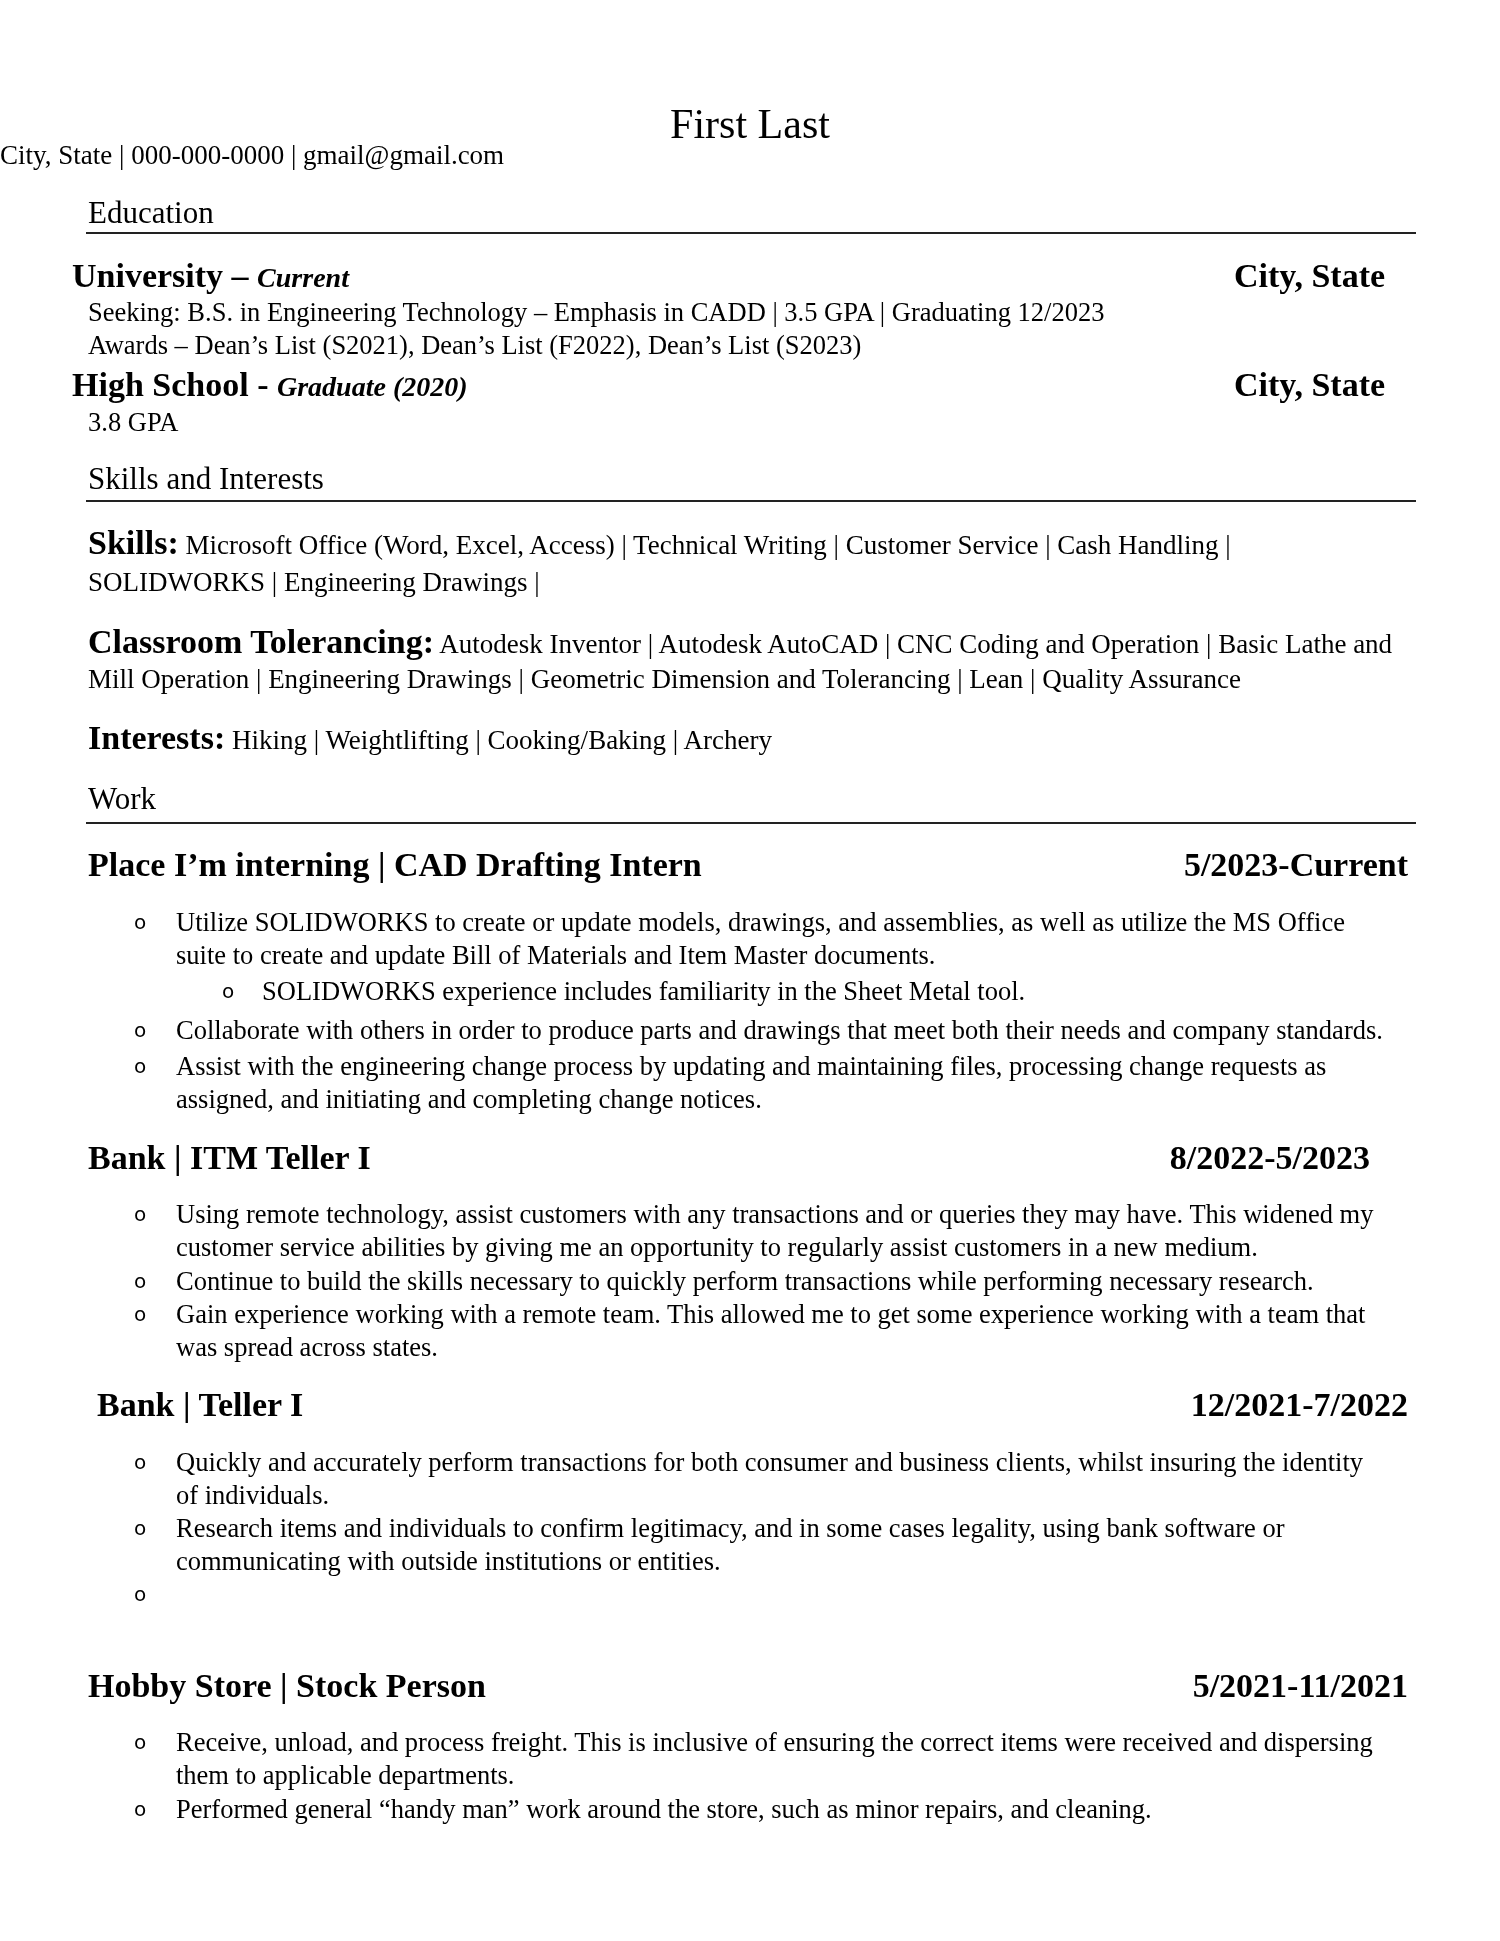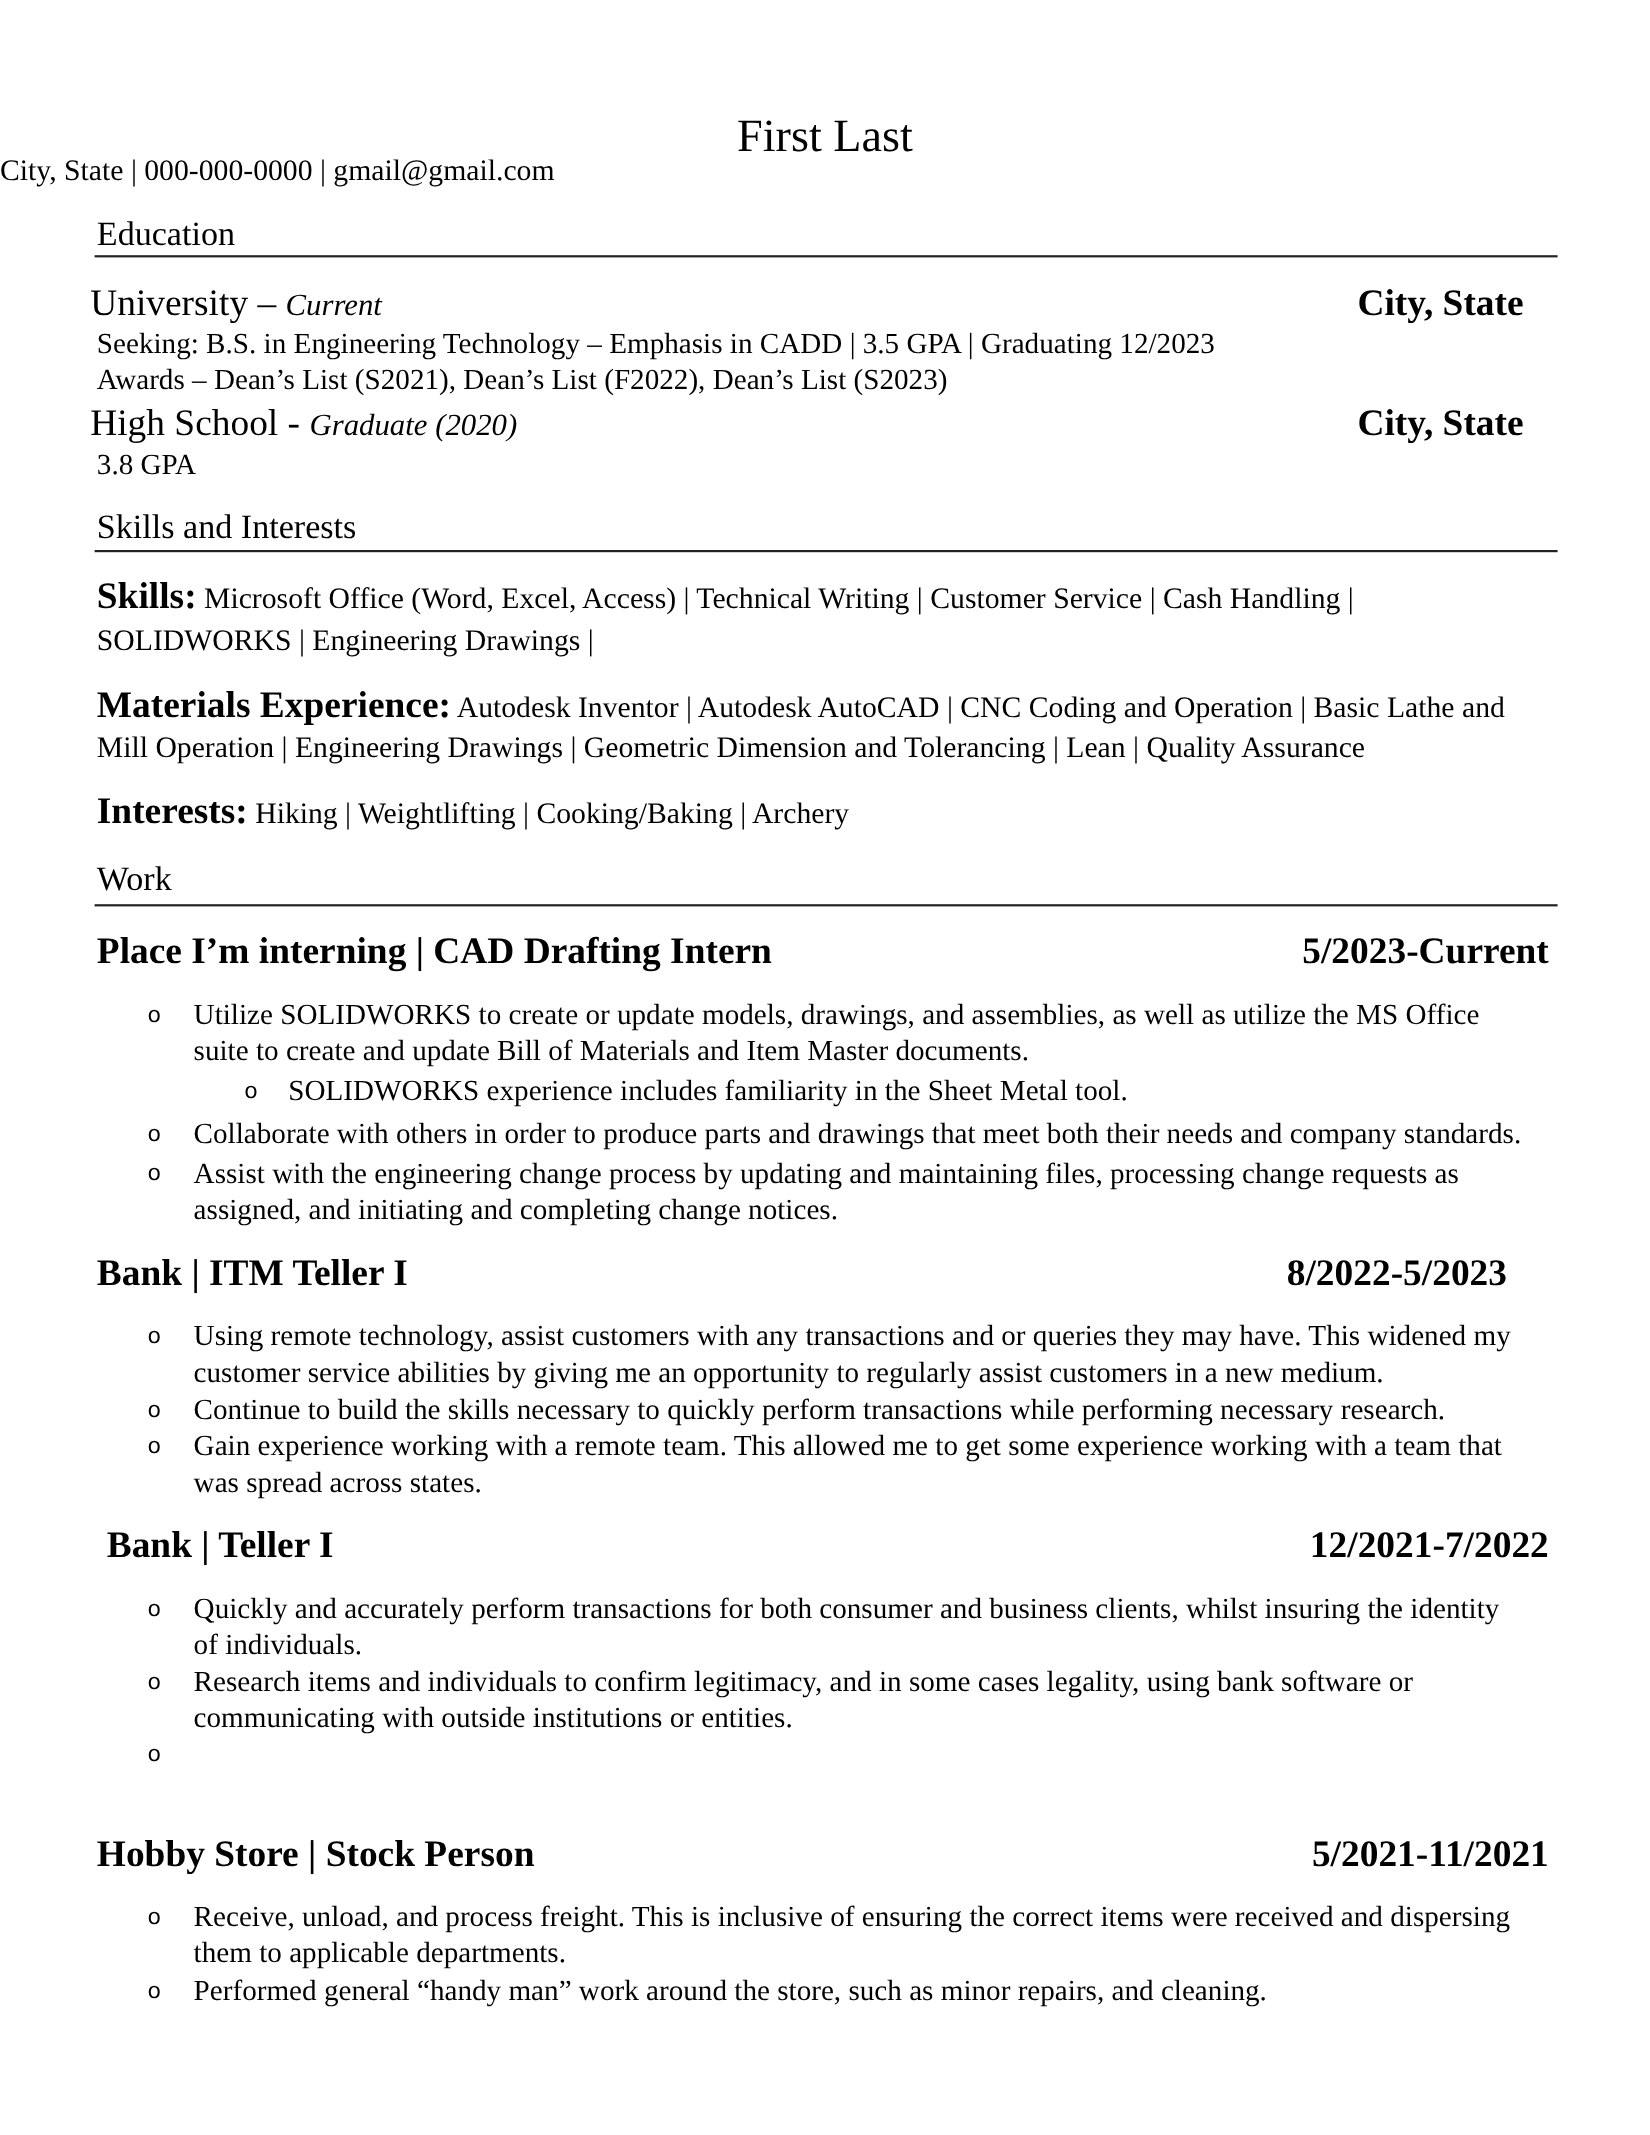--- a/index.html
+++ b/index.html
@@ -3,21 +3,21 @@
 <meta charset="utf-8">
 <style>
   html, body { margin: 0; padding: 0; background: #ffffff; }
   body { width: 1500px; height: 1941px; position: relative; overflow: hidden;
          font-family: "Liberation Serif", "DejaVu Serif", serif; color: #000; }
   .abs { position: absolute; white-space: nowrap; }
   .name { left: 0; width: 1500px; text-align: center; top: 88px; font-size: 42px; line-height: 50px; margin-top: 11px; }
   .contact { left: 0; width: 1500px; top: 139px; font-size: 27px; line-height: 32px; }
   .section-title { left: 88px; font-size: 31px; line-height: 36px; }
   .rule { position: absolute; left: 86px; width: 1330px; height: 0; border-top: 2px solid #222; }
-  .edu-head { left: 82px; font-size: 34px; line-height: 40px; font-weight: normal; }
+  .edu-head { left: 72px; font-size: 34px; line-height: 40px; font-weight: bold; }
   .edu-head .sub { font-style: italic; font-size: 28px; }
   .loc { font-size: 34px; line-height: 40px; font-weight: bold; }
   .text { left: 88px; font-size: 26.5px; line-height: 32px; }
   .skill-line { left: 88px; font-size: 27px; line-height: 36px; }
   .skill-line .lbl { font-weight: bold; font-size: 34px; }
   .job-head { font-size: 34px; line-height: 40px; font-weight: bold; }
   .job-head .role { }
   .job-date { font-size: 34px; line-height: 40px; font-weight: bold; text-align: right; }
   .bullet { position: absolute; font-size: 26.5px; line-height: 33px; }
   .bullet .mark { position: absolute; left: 0; top: 0; font-family: "DejaVu Sans", sans-serif; font-size: 20px; }
@@ -47,21 +47,21 @@
 
 <div class="abs section-title" style="top:461px">Skills and Interests</div>
 <div class="rule" style="top:500px"></div>
 
 <div class="abs skill-line" style="top:525px">
   <span class="lbl">Skills:</span><span> Microsoft Office (Word, Excel, Access) | Technical Writing | Customer Service | Cash Handling |</span>
 </div>
 <div class="abs skill-line" style="top:564px">SOLIDWORKS | Engineering Drawings |</div>
 
 <div class="abs skill-line" style="top:624px">
-  <span class="lbl">Materials Experience:</span><span> Autodesk Inventor | Autodesk AutoCAD | CNC Coding and Operation | Basic Lathe and</span>
+  <span class="lbl">Classroom Tolerancing:</span><span> Autodesk Inventor | Autodesk AutoCAD | CNC Coding and Operation | Basic Lathe and</span>
 </div>
 <div class="abs skill-line" style="top:661px">Mill Operation | Engineering Drawings | Geometric Dimension and Tolerancing | Lean | Quality Assurance</div>
 
 <div class="abs skill-line" style="top:720px">
   <span class="lbl">Interests:</span><span> Hiking | Weightlifting | Cooking/Baking | Archery</span>
 </div>
 
 <div class="abs section-title" style="top:781px">Work</div>
 <div class="rule" style="top:822px"></div>
 

